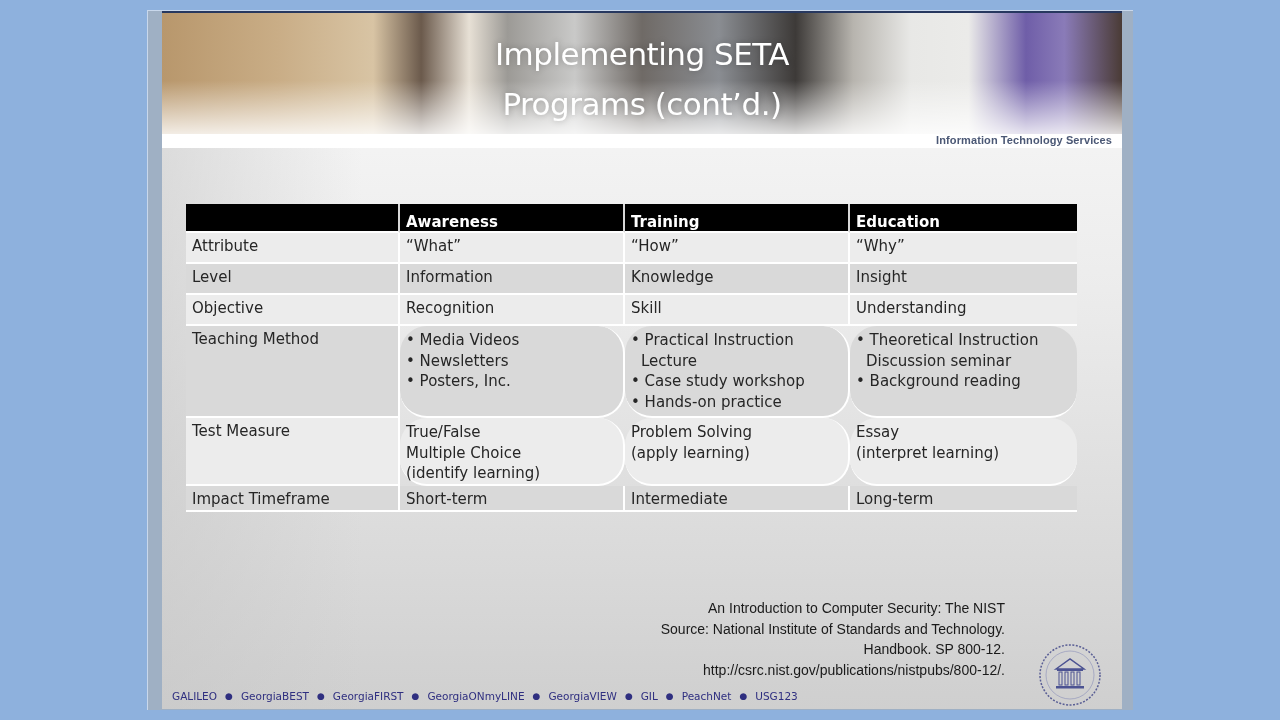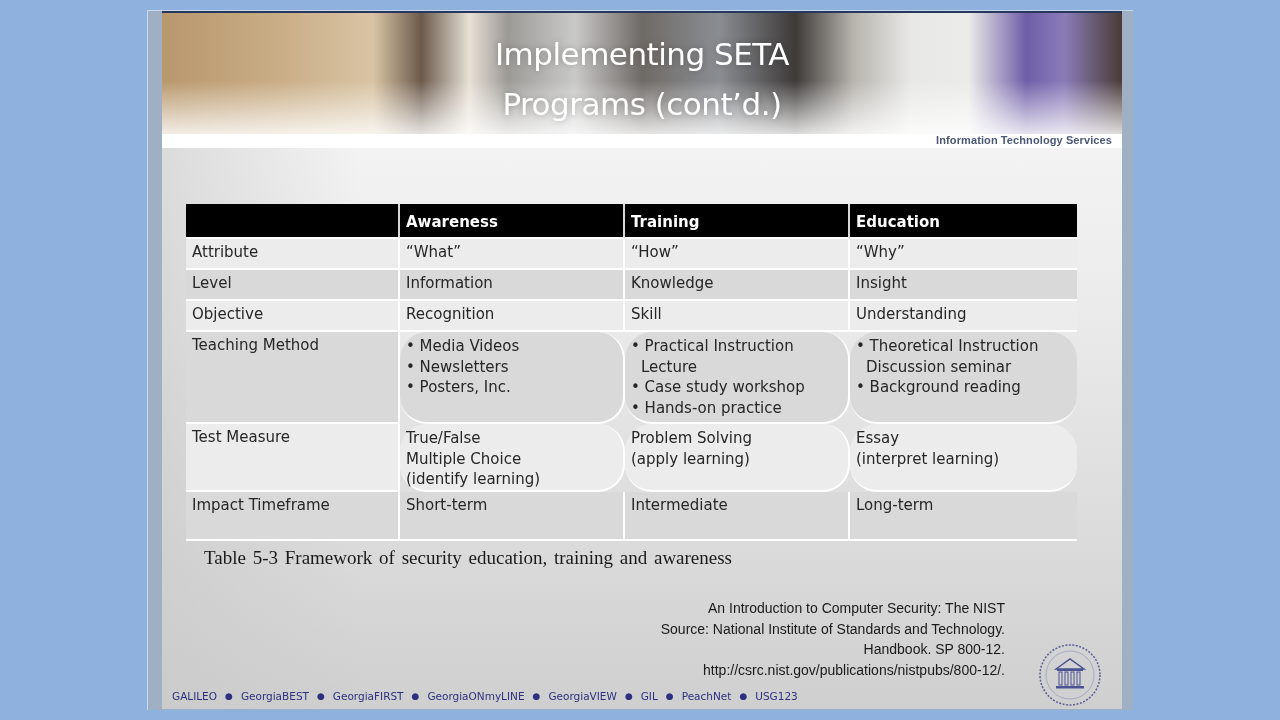--- a/index.html
+++ b/index.html
@@ -63,33 +63,33 @@
     border-collapse: separate; border-spacing: 0;
     font-family: "DejaVu Sans", sans-serif; font-size: 15px; color: #262626;
   }
   .seta-table th, .seta-table td {
     text-align: left; vertical-align: top; padding: 4px 6px 0 6px;
     border-right: 2px solid #ffffff;
     border-bottom: 2px solid #ffffff;
   }
   .seta-table th:last-child, .seta-table td:last-child { border-right: none; }
   .seta-table th {
-    background: #000000; color: #ffffff; font-weight: bold; height: 35px;
+    background: #000000; color: #ffffff; font-weight: bold; height: 29px;
     padding-top: 9px; border-right-color: #d8d8d8;
   }
   .seta-table col.c0 { width: 214px; }
   .seta-table col.c1 { width: 225px; }
   .seta-table col.c2 { width: 225px; }
   .seta-table col.c3 { width: 227px; }
   .row-light td { background: #ececec; }
   .row-dark td { background: #d9d9d9; }
   .r-h31 td { height: 31px; }
   .r-teach td { height: 92px; }
   .r-test td { height: 67px; margin-top: 36px; }
-  .r-impact td { height: 49px; }
+  .r-impact td { height: 26px; }
   .cell-lines { line-height: 20.5px; border-radius: 27px; }
   .bullet-line { display: block; white-space: nowrap; }
   .cont-line { display: block; padding-left: 10px; }
 
   .caption {
     position: absolute; left: 42px; top: 536px;
     font-family: "Liberation Serif", serif; font-size: 19px; color: #1a1a1a; word-spacing: 2px;
   }
   .source {
     position: absolute; right: 117px; top: 587px; width: 420px;
@@ -195,21 +195,20 @@
       </tr>
       <tr class="row-dark r-impact">
         <td>Impact Timeframe</td>
         <td>Short-term</td>
         <td>Intermediate</td>
         <td>Long-term</td>
       </tr>
     </tbody>
   </table>
 
-  <div class="caption">Table 5-3 Framework of security education, training and awareness</div>
 
   <div class="source">
     <div>An Introduction  to Computer Security: The NIST</div>
     <div>Source: National Institute  of Standards and Technology.</div>
     <div>Handbook. SP 800-12.</div>
     <div>http://csrc.nist.gov/publications/nistpubs/800-12/.</div>
   </div>
 
   <div class="footer-links">
     <span>GALILEO</span>

